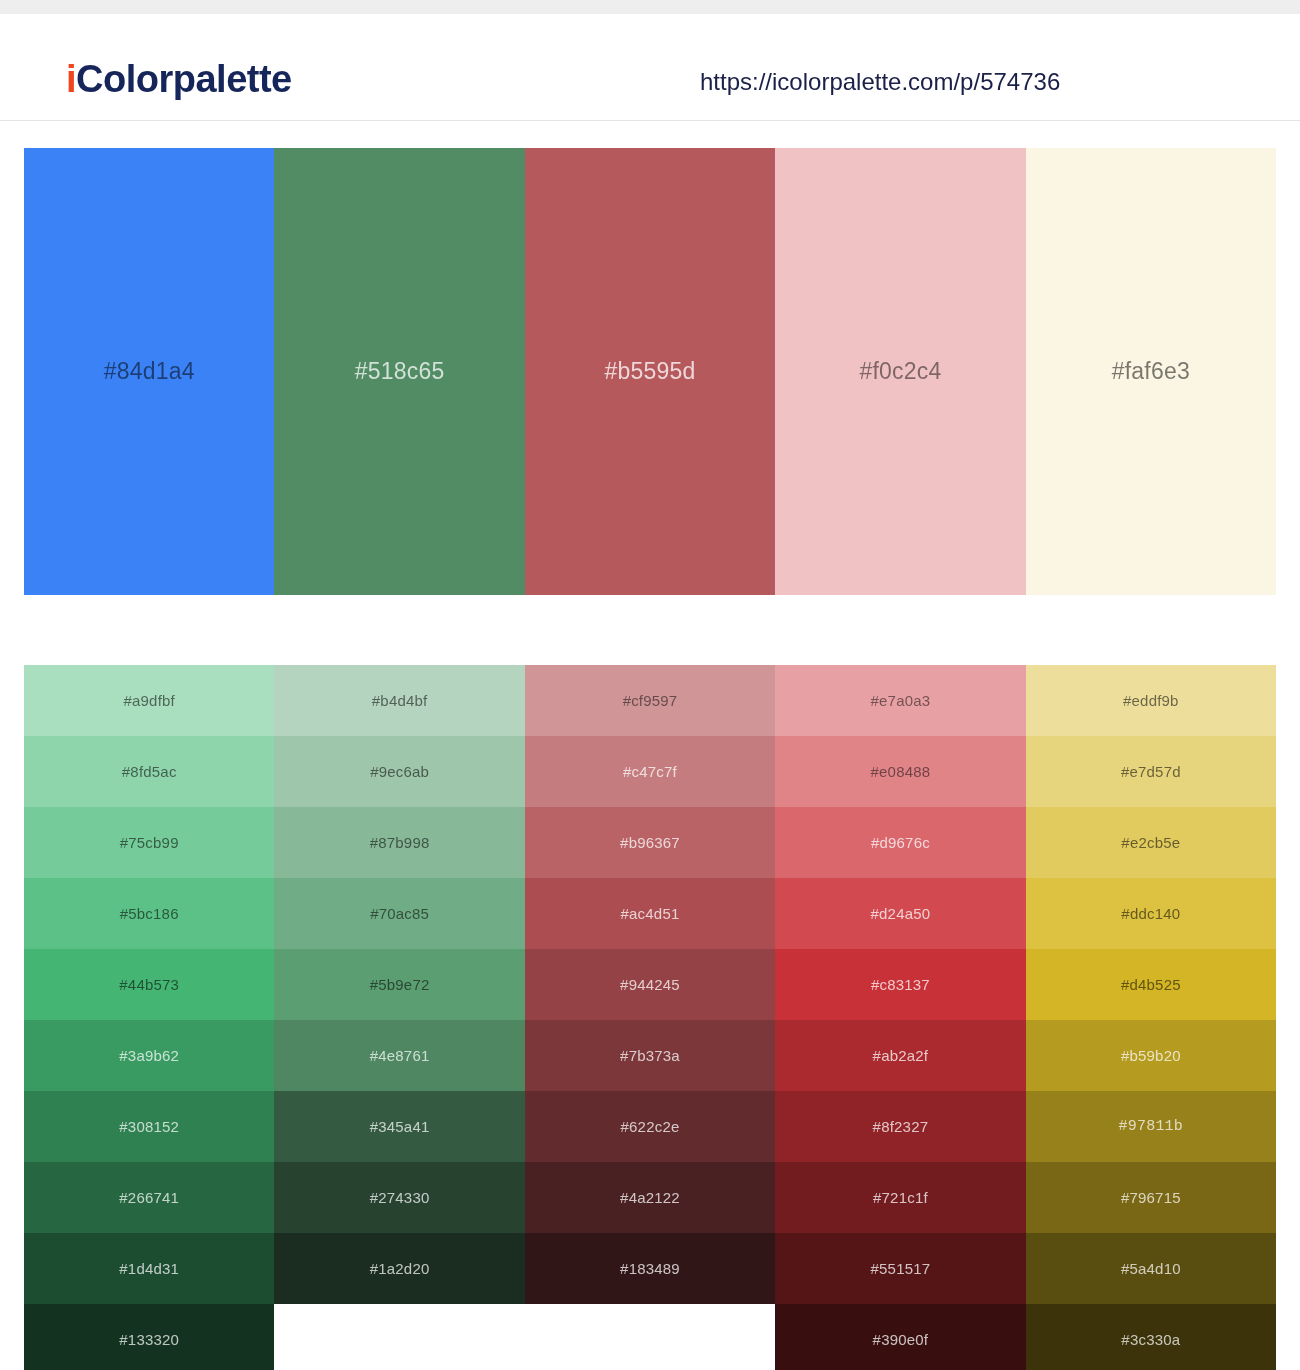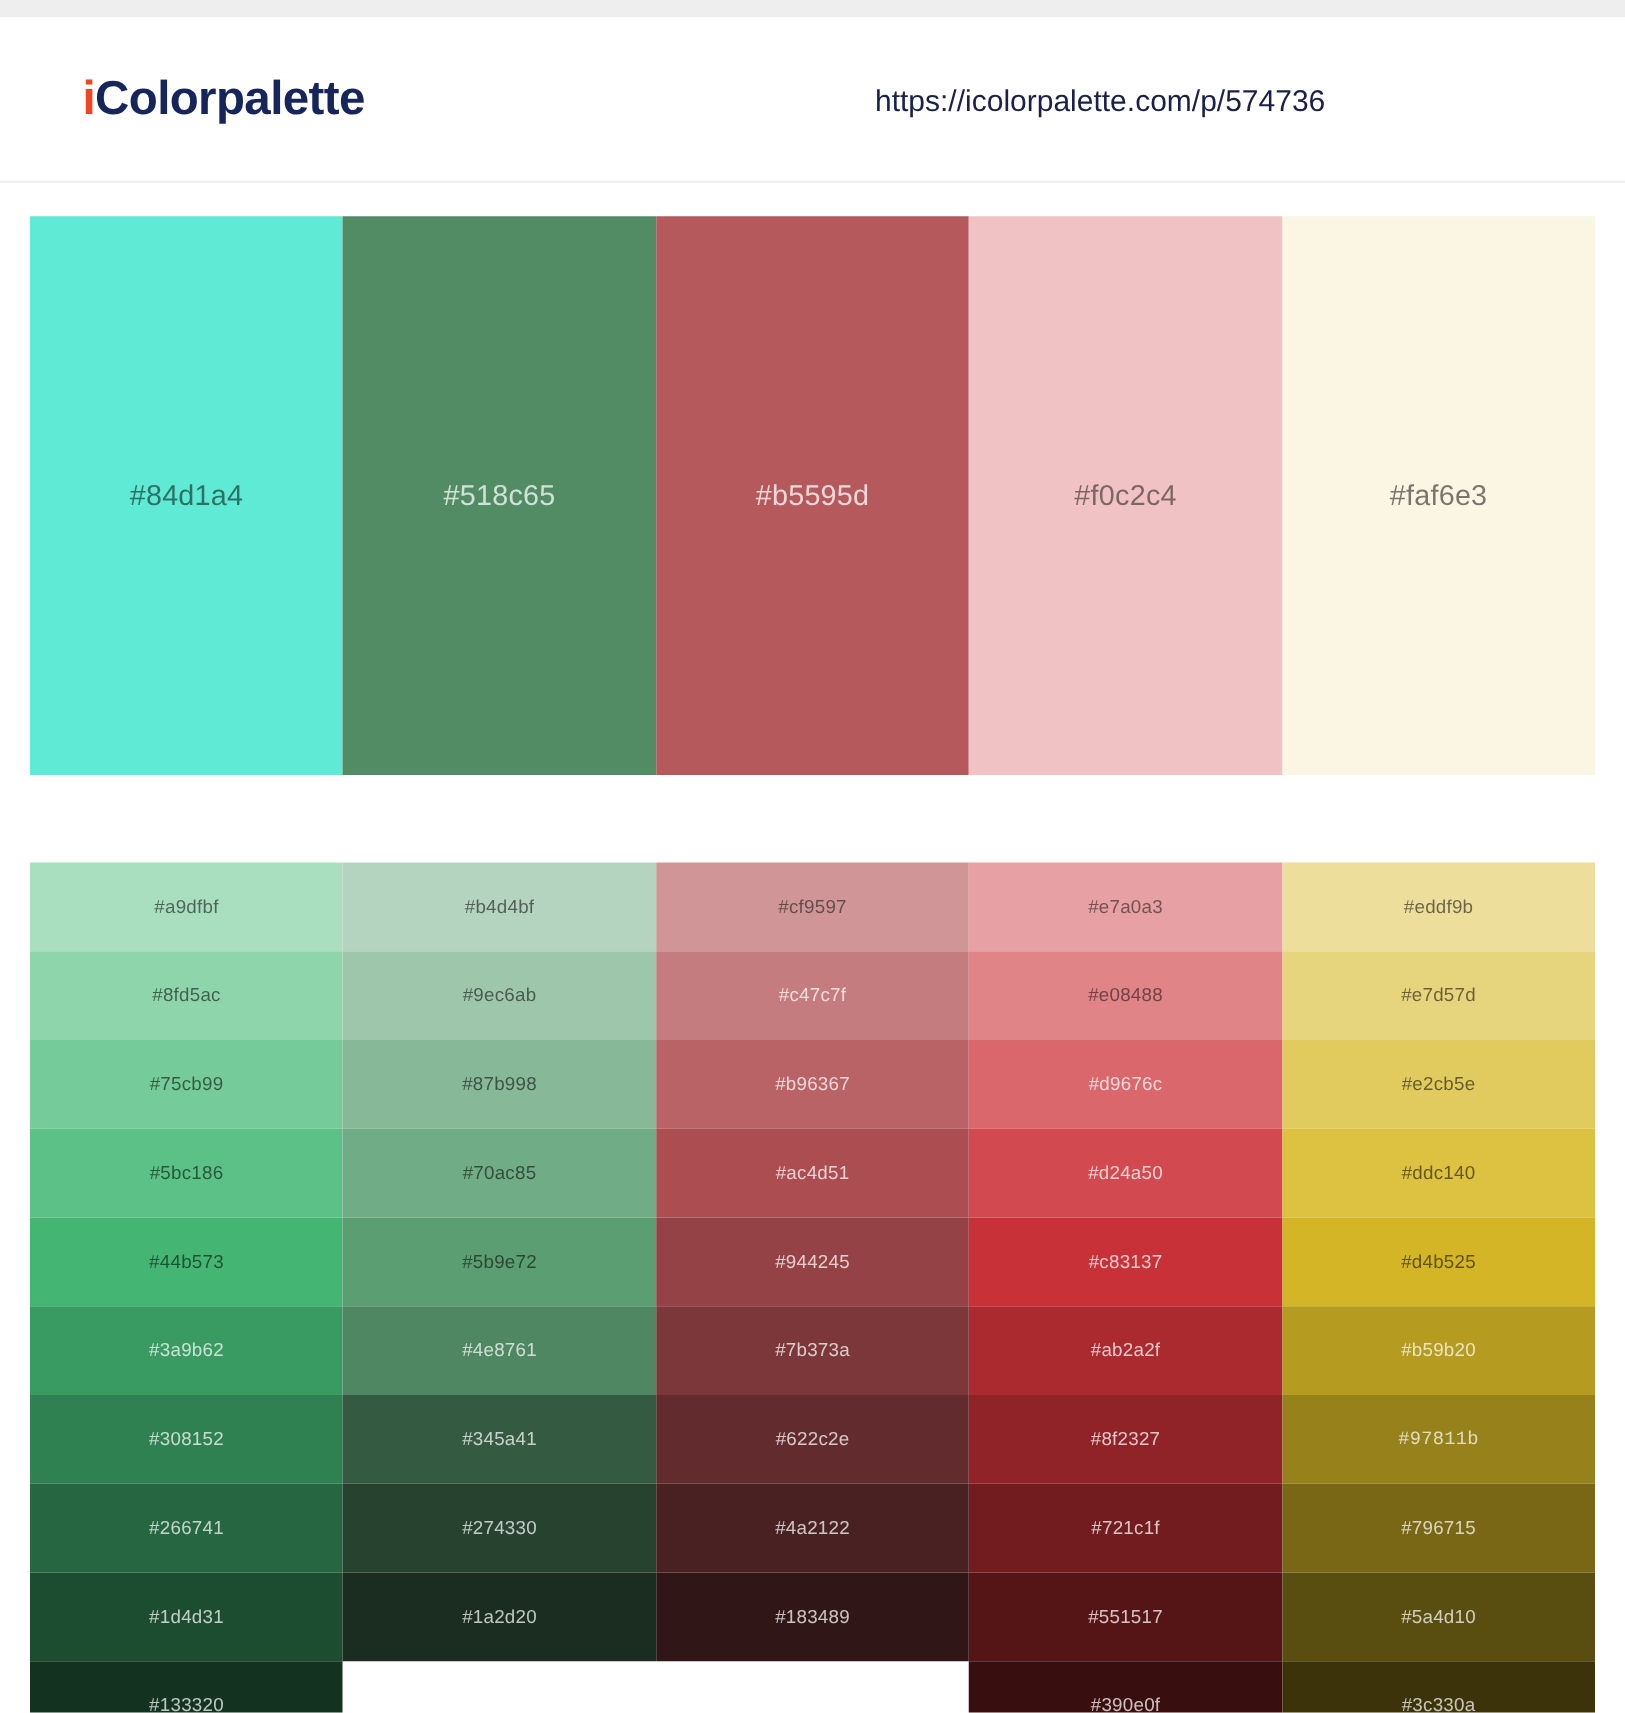--- a/index.html
+++ b/index.html
@@ -13,21 +13,21 @@
   }
 
   .top-strip {
     width: 100%;
     height: 14px;
     background: #eeeeee;
   }
 
   .site-header {
     position: relative;
-    height: 132px;
+    height: 107px;
     background: #ffffff;
     border-bottom: 1px solid #e4e4e4;
   }
 
   .logo {
     position: absolute;
     left: 66px;
     top: 46px;
     font-size: 38px;
     font-weight: bold;
@@ -109,21 +109,21 @@
 
 <div class="site-header" style="border-bottom-color: rgb(228, 228, 228);">
   <div class="logo">
     <span class="logo-i" style="color: rgb(240, 69, 31);">i</span><span class="logo-rest" style="color: rgb(23, 38, 90);">Colorpalette</span>
   </div>
   <div class="page-url" style="color: rgb(26, 32, 72);">https://icolorpalette.com/p/574736</div>
 </div>
 
 <div class="palette-wrap">
   <div class="main-palette" id="main-palette">
-      <div class="main-swatch" style="background: #5eead4;">
+      <div class="main-swatch" style="background: #3b82f6;">
         <span class="label" style="color: rgba(0, 0, 0, 0.52);">#84d1a4</span>
       </div>
       <div class="main-swatch" style="background: rgb(81, 140, 101);">
         <span class="label" style="color: rgba(255, 255, 255, 0.74);">#518c65</span>
       </div>
       <div class="main-swatch" style="background: rgb(181, 89, 93);">
         <span class="label" style="color: rgba(255, 255, 255, 0.76);">#b5595d</span>
       </div>
       <div class="main-swatch" style="background: rgb(240, 194, 196);">
         <span class="label" style="color: rgba(0, 0, 0, 0.48);">#f0c2c4</span>

